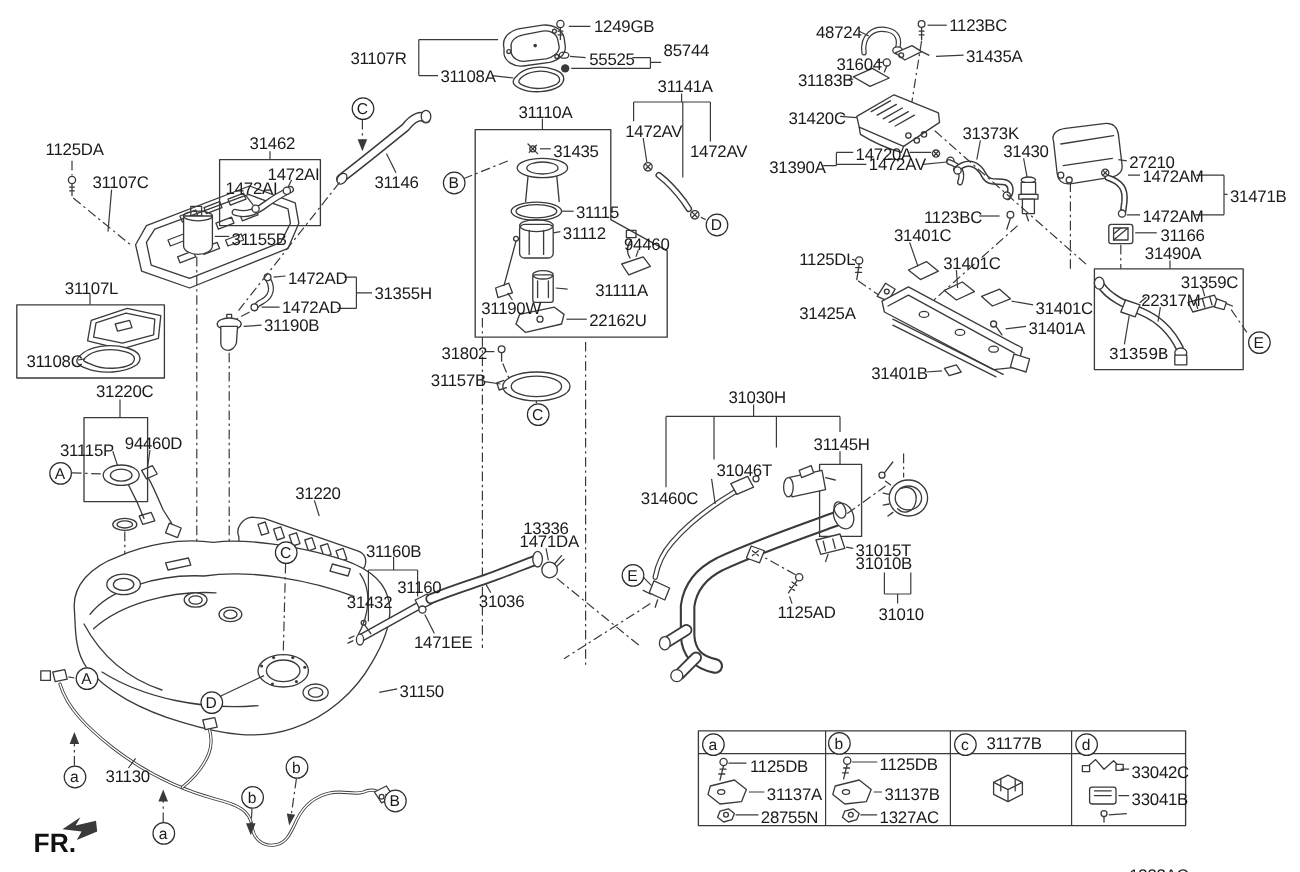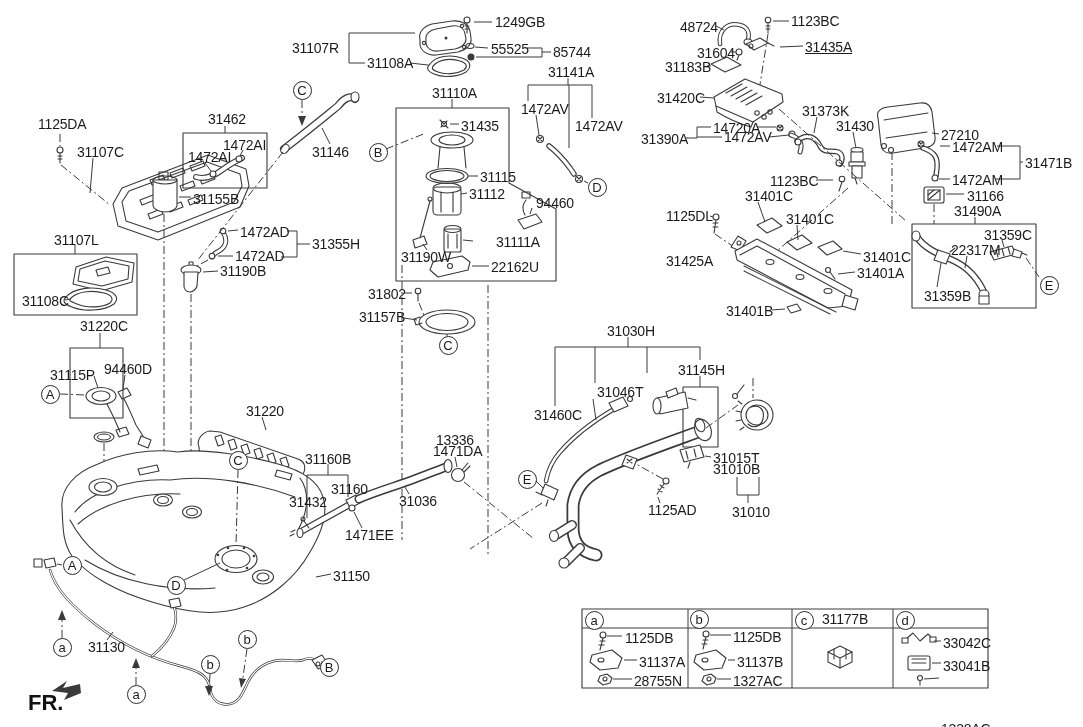--- a/index.html
+++ b/index.html
@@ -524,38 +524,38 @@
       <div class="plabel" style="left: 193px; top: 193px;">31155B</div>
       <div class="plabel" style="left: 240px; top: 226px;">1472AD</div>
       <div class="plabel" style="left: 235px; top: 250px;">1472AD</div>
       <div class="plabel" style="left: 312px; top: 238px;">31355H</div>
       <div class="plabel" style="left: 220px; top: 265px;">31190B</div>
       <div class="plabel" style="left: 312px; top: 146px;">31146</div>
       <div class="plabel" style="left: 292px; top: 42px;">31107R</div>
       <div class="plabel" style="left: 367px; top: 57px;">31108A</div>
       <div class="plabel" style="left: 495px; top: 16px;">1249GB</div>
       <div class="plabel" style="left: 491px; top: 43px;">55525</div>
-      <div class="plabel" style="left: 553px; top: 46px;">85744</div>
+      <div class="plabel" style="left: 553px; top: 36px;">85744</div>
       <div class="plabel" style="left: 548px; top: 66px;">31141A</div>
       <div class="plabel" style="left: 432px; top: 87px;">31110A</div>
       <div class="plabel" style="left: 521px; top: 103px;">1472AV</div>
       <div class="plabel" style="left: 575px; top: 120px;">1472AV</div>
       <div class="plabel" style="left: 461px; top: 120px;">31435</div>
       <div class="plabel" style="left: 480px; top: 171px;">31115</div>
       <div class="plabel" style="left: 469px; top: 188px;">31112</div>
-      <div class="plabel" style="left: 520px; top: 197px; margin-left: 16px;">94460</div>
+      <div class="plabel" style="left: 520px; top: 197px;">94460</div>
       <div class="plabel" style="left: 496px; top: 236px;">31111A</div>
       <div class="plabel" style="left: 401px; top: 251px;">31190W</div>
       <div class="plabel" style="left: 491px; top: 261px;">22162U</div>
       <div class="plabel" style="left: 368px; top: 288px;">31802</div>
       <div class="plabel" style="left: 359px; top: 311px;">31157B</div>
       <div class="plabel" style="left: 680px; top: 21px;">48724</div>
       <div class="plabel" style="left: 791px; top: 15px;">1123BC</div>
       <div class="plabel" style="left: 697px; top: 47px;">31604</div>
-      <div class="plabel" style="left: 805px; top: 41px; text-decoration: underline;">31435A</div>
+      <div class="plabel" style="left: 805px; top: 41px;">31435A</div>
       <div class="plabel" style="left: 665px; top: 61px; text-align: right;">31183B</div>
       <div class="plabel" style="left: 657px; top: 92px;">31420C</div>
       <div class="plabel" style="left: 802px; top: 105px;">31373K</div>
       <div class="plabel" style="left: 836px; top: 120px;">31430</div>
       <div class="plabel" style="left: 713px; top: 122px;">14720A</div>
       <div class="plabel" style="left: 724px; top: 131px;">1472AV</div>
       <div class="plabel" style="left: 641px; top: 133px;">31390A</div>
       <div class="plabel" style="left: 941px; top: 129px;">27210</div>
       <div class="plabel" style="left: 952px; top: 141px;">1472AM</div>
       <div class="plabel" style="left: 1025px; top: 157px;">31471B</div>
@@ -565,21 +565,21 @@
       <div class="plabel" style="left: 954px; top: 205px;">31490A</div>
       <div class="plabel" style="left: 666px; top: 210px;">1125DL</div>
       <div class="plabel" style="left: 745px; top: 190px;">31401C</div>
       <div class="plabel" style="left: 786px; top: 213px;">31401C</div>
       <div class="plabel" style="left: 863px; top: 251px;">31401C</div>
       <div class="plabel" style="left: 857px; top: 267px;">31401A</div>
       <div class="plabel" style="left: 666px; top: 255px; text-align: center;">31425A</div>
       <div class="plabel" style="left: 726px; top: 305px;">31401B</div>
       <div class="plabel" style="left: 984px; top: 229px;">31359C</div>
       <div class="plabel" style="left: 951px; top: 244px;">22317M</div>
-      <div class="plabel" style="left: 924px; top: 290px;">31359B</div>
+      <div class="plabel" style="left: 924px; top: 290px; font-family: Liberation Mono, monospace;">31359B</div>
       <div class="plabel" style="left: 607px; top: 325px;">31030H</div>
       <div class="plabel" style="left: 678px; top: 364px;">31145H</div>
       <div class="plabel" style="left: 573px; top: 386px; margin-left: 24px;">31046T</div>
       <div class="plabel" style="left: 534px; top: 409px;">31460C</div>
       <div class="plabel" style="left: 713px; top: 452px;">31015T</div>
       <div class="plabel" style="left: 713px; top: 463px;">31010B</div>
       <div class="plabel" style="left: 648px; top: 504px;">1125AD</div>
       <div class="plabel" style="left: 732px; top: 506px;">31010</div>
       <div class="plabel" style="left: 246px; top: 405px;">31220</div>
       <div class="plabel" style="left: 436px; top: 434px;">13336</div>

